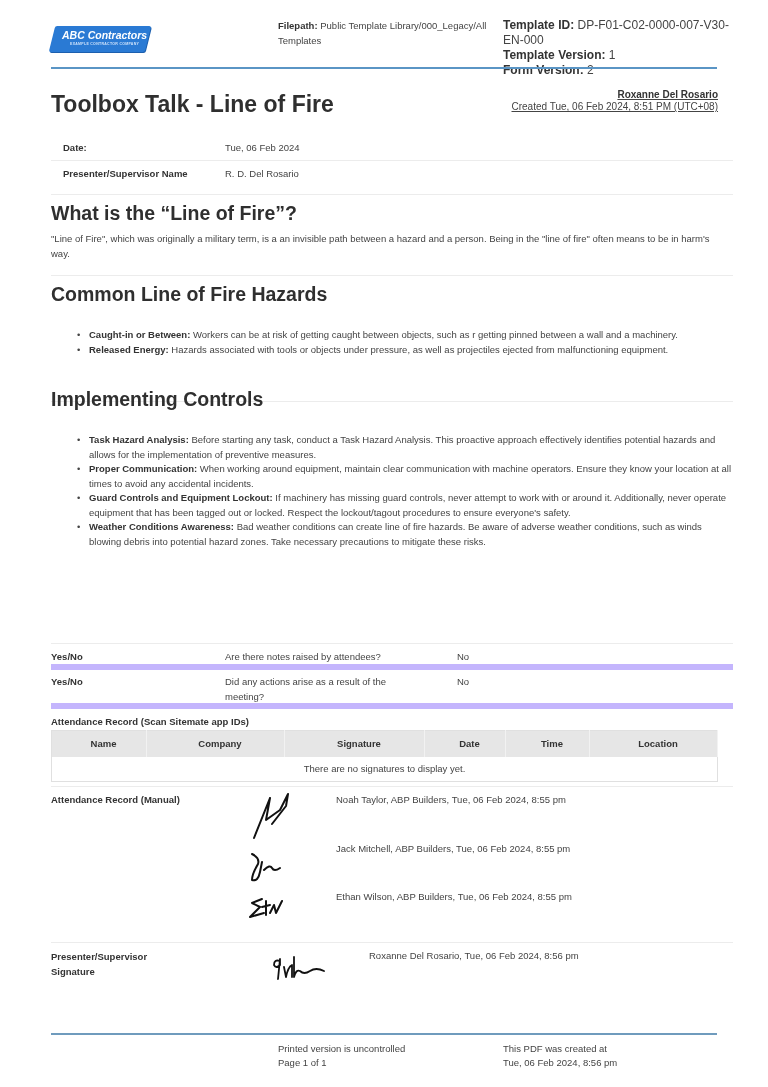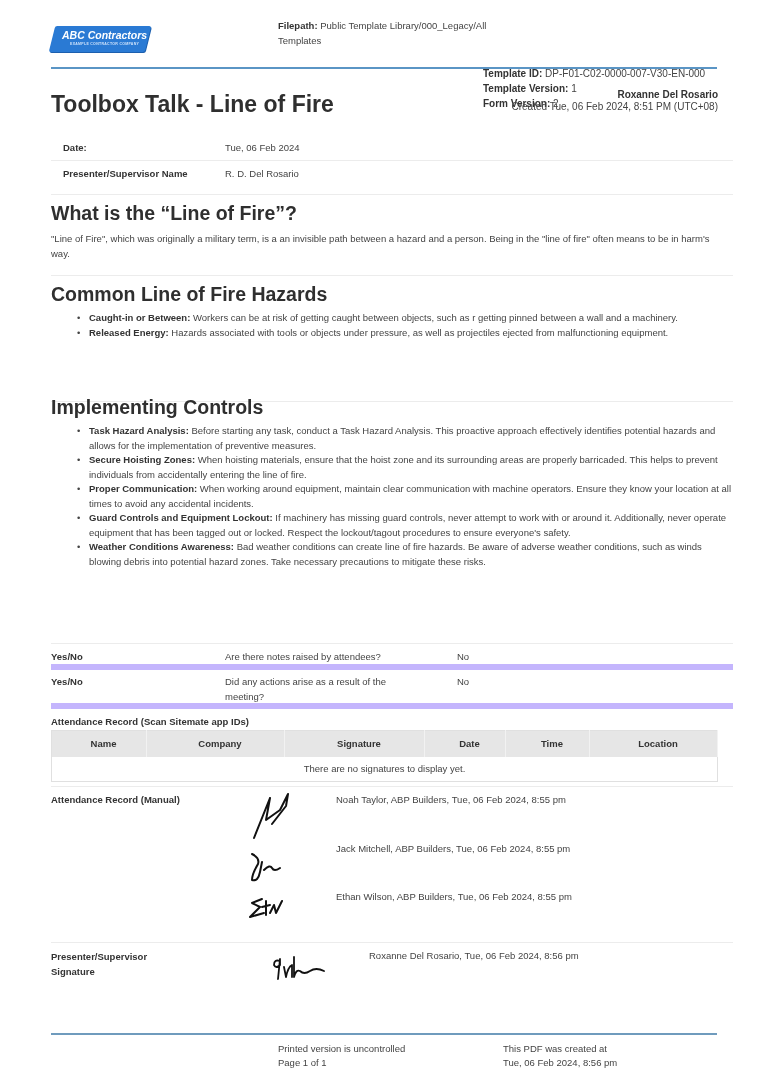--- a/index.html
+++ b/index.html
@@ -6,39 +6,39 @@
     html, body { width: 768px; height: 1087px; background: #ffffff; overflow: hidden; }
     body { font-family: "Liberation Sans", sans-serif; color: #3a3a3a; position: relative; font-size: 10px; }
 
     .header { position: absolute; left: 0; top: 0; width: 768px; height: 70px; }
     .logo { position: absolute; left: 52px; top: 26px; width: 96px; height: 26px; }
     .logo .plate { position: absolute; left: 0; top: 0; width: 96px; height: 26px; background: #2a7ad4; transform: skewX(-14deg); border-radius: 2px; box-shadow: 1px 1px 0 #1c5fae; }
     .logo .name { position: absolute; left: 10px; top: 3px; font-size: 10.5px; font-weight: bold; font-style: italic; color: #fff; white-space: nowrap; }
     .logo .tag { position: absolute; left: 18px; top: 16px; font-size: 3.5px; font-weight: bold; color: #cfe3fb; letter-spacing: 0.3px; white-space: nowrap; }
 
     .meta-left { position: absolute; left: 278px; top: 18px; width: 215px; font-size: 9.5px; line-height: 15px; color: #444; }
-    .meta-right { position: absolute; left: 483px; top: 18px; width: 230px; font-size: 10px; line-height: 15px; color: #444; margin-top: 48px; }
+    .meta-right { position: absolute; left: 503px; top: 18px; width: 230px; font-size: 12px; line-height: 15px; color: #444; }
     .meta-left b, .meta-right b { color: #333; }
 
     .rule { position: absolute; left: 51px; width: 666px; height: 2px; background: #5a95c5; }
     .rule.top { top: 67px; }
     .rule.bottom { top: 1033px; background: #6f9bbd; }
 
     .title { position: absolute; left: 51px; top: 91px; font-size: 23px; color: #2f2f2f; }
-    .created { position: absolute; right: 50px; top: 89px; text-align: right; font-size: 10px; line-height: 12px; color: #444; }
+    .created { position: absolute; right: 50px; top: 89px; text-align: right; font-size: 10px; line-height: 12px; color: #444; text-decoration: underline; }
     .created .who { font-weight: bold; color: #333; }
 
     .row { position: absolute; left: 51px; width: 682px; border-bottom: 1px solid #ececec; font-size: 9.5px; }
     .row .lbl { position: absolute; left: 0; font-weight: bold; color: #333; padding-left: 12px; }
     .row .val { position: absolute; left: 174px; color: #444; }
 
     .section { position: absolute; left: 51px; width: 682px; }
     .section h2 { font-size: 19.5px; font-weight: bold; color: #2f2f2f; }
     .section p { font-size: 9.5px; line-height: 14.5px; color: #444; margin-top: 7px; width: 672px; }
-    .section ul { list-style: none; margin-top: 5px; padding-left: 38px; }
+    .section ul { list-style: none; margin-top: 22px; padding-left: 38px; }
     .section li { position: relative; font-size: 9.5px; line-height: 14.5px; color: #444; margin-bottom: 0px; }
     .section li::before { content: "•"; position: absolute; left: -12px; top: 0; color: #444; }
     .section li b { color: #333; }
     .divider { position: absolute; left: 51px; width: 682px; height: 1px; background: #ececec; }
 
     .yn { position: absolute; left: 51px; width: 682px; font-size: 9.5px; line-height: 14.5px; border-bottom: 6px solid #c4b5fd; }
     .yn .lbl { position: absolute; left: 0; top: 0; font-weight: bold; color: #333; }
     .yn .q { position: absolute; left: 174px; top: 0; width: 200px; color: #444; }
     .yn .a { position: absolute; left: 406px; top: 0; color: #444; }
 
@@ -110,25 +110,24 @@
 
 <div class="section" style="top:283px;">
   <h2>Common Line of Fire Hazards</h2>
   <ul>
     <li><b>Caught-in or Between:</b><span> Workers can be at risk of getting caught between objects, such as r getting pinned between a wall and a machinery.</span></li>
     <li><b>Released Energy:</b><span> Hazards associated with tools or objects under pressure, as well as projectiles ejected from malfunctioning equipment.</span></li>
   </ul>
 </div>
 <div class="divider" style="top:401px;"></div>
 
-<div class="section" style="top:396px;">
+<div class="section" style="top:388px;">
   <h2>Implementing Controls</h2>
   <ul>
     <li><b>Task Hazard Analysis:</b><span> Before starting any task, conduct a Task Hazard Analysis. This proactive approach effectively identifies potential hazards and allows for the implementation of preventive measures.</span></li>
-    <li><b>Secure Hoisting Zones:</b><span> When hoisting materials, ensure that the hoist zone and its surrounding areas are properly barricaded. This helps to prevent individuals from accidentally entering the line of fire.</span></li>
     <li><b>Proper Communication:</b><span> When working around equipment, maintain clear communication with machine operators. Ensure they know your location at all times to avoid any accidental incidents.</span></li>
     <li><b>Guard Controls and Equipment Lockout:</b><span> If machinery has missing guard controls, never attempt to work with or around it. Additionally, never operate equipment that has been tagged out or locked. Respect the lockout/tagout procedures to ensure everyone's safety.</span></li>
     <li><b>Weather Conditions Awareness:</b><span> Bad weather conditions can create line of fire hazards. Be aware of adverse weather conditions, such as winds blowing debris into potential hazard zones. Take necessary precautions to mitigate these risks.</span></li>
   </ul>
 </div>
 <div class="divider" style="top:643px;"></div>
 
 <div class="yn" style="top:650px;height:20px;">
   <span class="lbl">Yes/No</span>
   <span class="q">Are there notes raised by attendees?</span>

